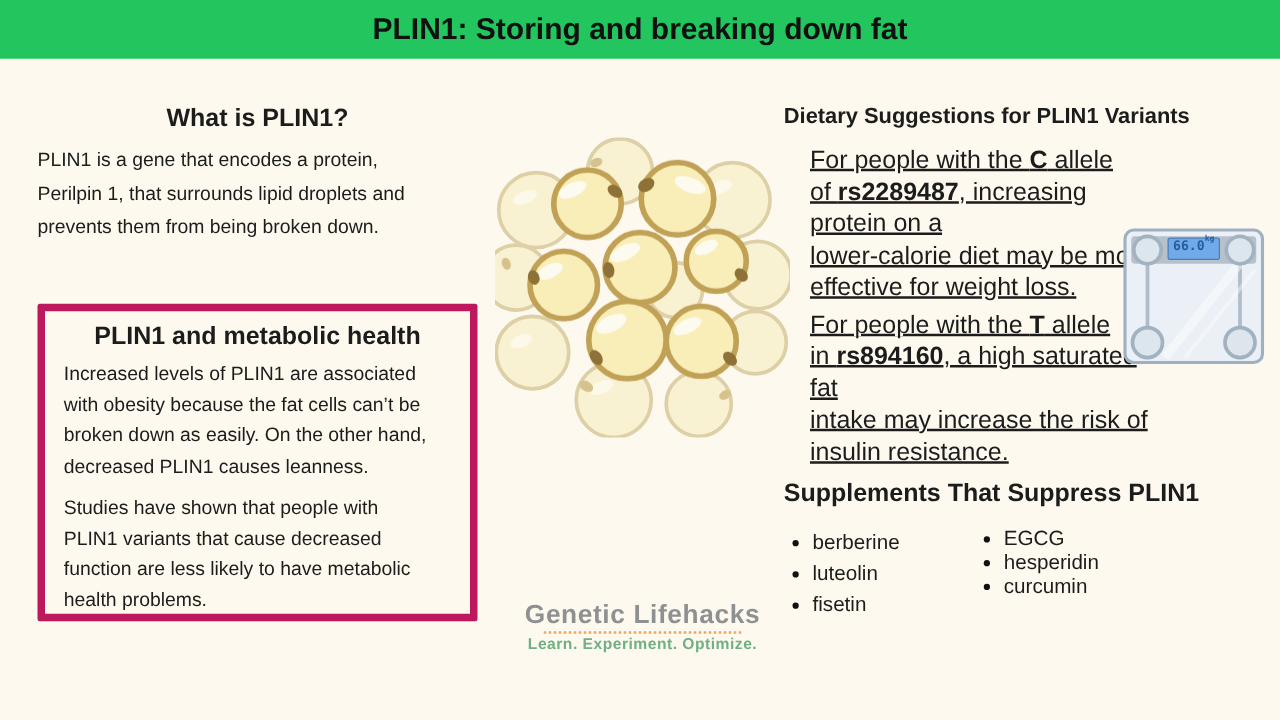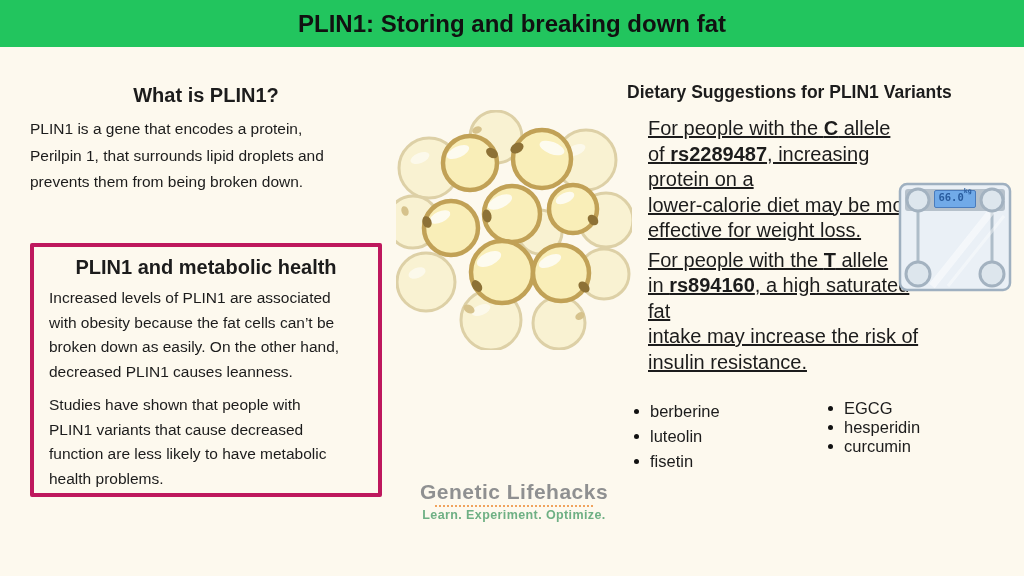--- a/index.html
+++ b/index.html
@@ -10,21 +10,21 @@
   .banner{position:absolute;left:0;top:0;width:1024px;height:47px;background:#22c55e;
           display:flex;align-items:center;justify-content:center;}
   .banner h1{margin:0;font-size:24px;font-weight:bold;color:#111;}
 
   
   .what{position:absolute;left:30px;top:84px;width:352px;}
   .what h2{margin:0 0 9px 0;text-align:center;font-size:20px;font-weight:bold;}
   .what p{margin:0;font-size:15.5px;line-height:26.5px;white-space:pre-line;}
 
   .metabolic-box{position:absolute;left:30px;top:243px;width:352px;height:254px;
-                 box-sizing:border-box;border:4px solid #be185d;border-radius:2px;
+                 box-sizing:border-box;border:6px solid #be185d;border-radius:2px;
                  padding:9px 15px;}
   .metabolic-box h2{margin:0 0 7px 0;text-align:center;font-size:20px;font-weight:bold;}
   .metabolic-box p{margin:0 0 9px 0;font-size:15.5px;line-height:24.5px;white-space:pre-line;}
 
   
   .fatcells{position:absolute;left:396px;top:110px;width:236px;height:240px;}
   .logo{position:absolute;left:396px;top:480px;width:236px;text-align:center;}
   .logo .name{font-size:21px;font-weight:bold;color:#8f9091;letter-spacing:0.5px;}
   .logo .dots{width:158px;height:0;margin:1px auto 1px auto;border-top:2px dotted #f0a35e;}
   .logo .tagline{font-size:12.5px;font-weight:bold;color:#6fb084;letter-spacing:0.4px;}
@@ -38,21 +38,21 @@
   .scale-display{position:absolute;left:934px;top:190px;width:42px;height:18px;
                  box-sizing:border-box;background:#71aae8;border:1.5px solid #4a7cbd;border-radius:2px;
                  display:flex;align-items:flex-start;justify-content:center;
                  font-family:"DejaVu Sans Mono",monospace;font-weight:bold;color:#295c9e;}
   .scale-display .val{font-size:10.5px;}
   .scale-display .unit{font-size:6.5px;align-self:flex-end;margin-bottom:12px;}
 
   
   .supplements{position:absolute;left:627px;top:384px;width:395px;}
   .supplements h2{margin:0;font-size:20px;font-weight:bold;}
-  .supp-lists{display:flex;margin-top:15px;gap:41px;}
+  .supp-lists{display:flex;margin-top:15px;}
   .supp-lists ul{list-style:none;margin:0;padding:0;}
   .supp-lists li{position:relative;padding-left:23px;font-size:16.5px;}
   .supp-lists li::before{content:"";position:absolute;left:7px;top:50%;margin-top:-2.5px;
                          width:5px;height:5px;border-radius:50%;background:#111;}
   .col1{width:153px;margin-left:12px;}
   .col1 li{line-height:25px;}
   .col2{margin-left:20px;}
   .col2 li{line-height:19px;}
 </style>
 </head>
@@ -170,20 +170,21 @@
     <circle cx="94" cy="18" r="11" fill="#dde6ed" stroke="#a3b2c0" stroke-width="3"></circle>
     <circle cx="20" cy="92" r="12" fill="#dde6ed" stroke="#a3b2c0" stroke-width="3"></circle>
     <circle cx="94" cy="92" r="12" fill="#dde6ed" stroke="#a3b2c0" stroke-width="3"></circle>
   </svg>
   <div class="scale-display">
     <span class="val">66.0</span>
       <span class="unit">kg</span>
   </div>
 
   <div class="supplements">
+    <h2>Supplements That Suppress PLIN1</h2>
     <div class="supp-lists">
       <ul class="col1">
         <li>berberine</li>
         <li>luteolin</li>
         <li>fisetin</li>
       </ul>
       <ul class="col2">
         <li>EGCG</li>
         <li>hesperidin</li>
         <li>curcumin</li>

